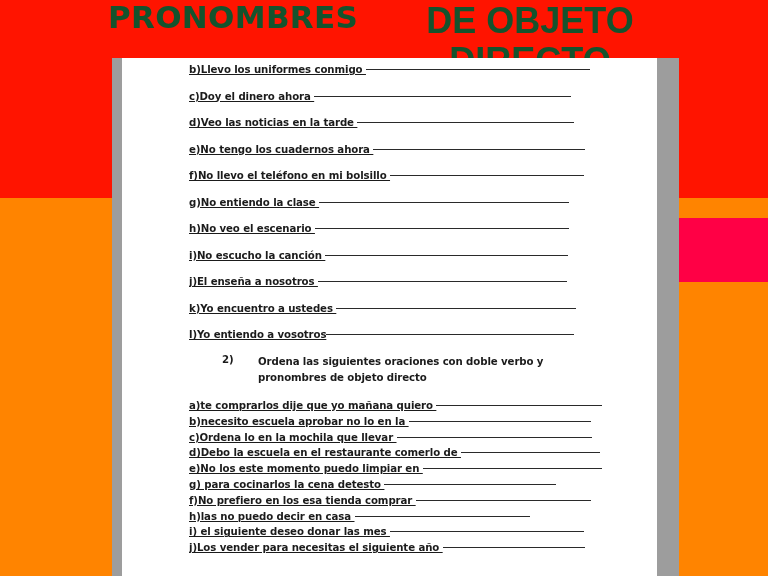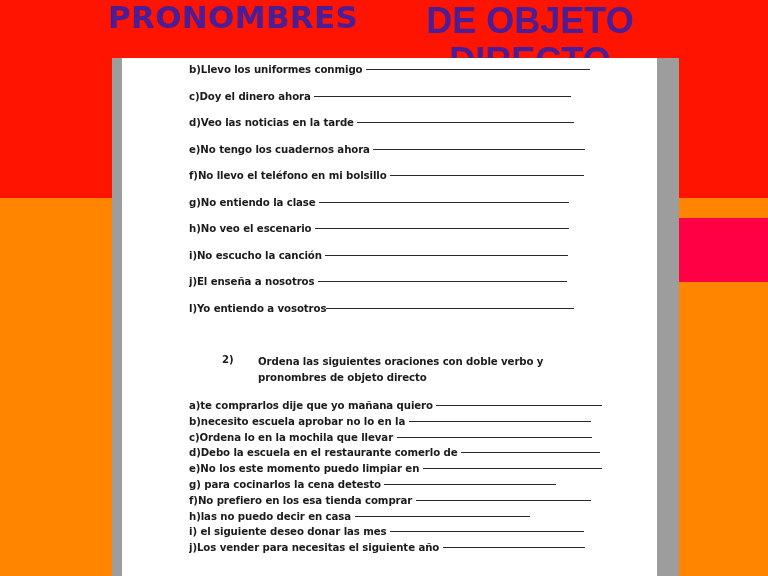--- a/index.html
+++ b/index.html
@@ -55,21 +55,21 @@
     position: absolute;
     left: 122px; top: 58px;
     width: 535px; height: 518px;
     background: #ffffff;
     overflow: hidden;
   }
 
   
   .title {
     position: absolute;
-    color: #4c1d95;
+    color: #14532d;
     font-weight: bold;
     line-height: 1.0;
     white-space: pre;
   }
   #title-left {
     left: 108px;
     top: 2px;
     font-family: "DejaVu Sans", sans-serif;
     font-size: 31px;
     letter-spacing: 0.3px;
@@ -101,20 +101,21 @@
     top: 6px;
     width: 466px;
   }
   #section-one .q-row {
     height: 26.5px;
     white-space: nowrap;
     overflow: hidden;
   }
   .q-label {
     display: inline;
+    text-decoration: underline;
   }
   .q-rule {
     display: inline-block;
     vertical-align: 3px;
     height: 0;
     border-bottom: 1.3px solid #2a2a2a;
   }
 
   
   #exercise-two-head {
@@ -168,20 +169,21 @@
     <div id="section-one" class="doc-text">
         <div class="q-row"><span class="q-label">b)Llevo los uniformes conmigo </span><span class="q-rule" style="width: 224px;"></span></div>
         <div class="q-row"><span class="q-label">c)Doy el dinero ahora </span><span class="q-rule" style="width: 257px;"></span></div>
         <div class="q-row"><span class="q-label">d)Veo las noticias en la tarde </span><span class="q-rule" style="width: 217px;"></span></div>
         <div class="q-row"><span class="q-label">e)No tengo los cuadernos ahora </span><span class="q-rule" style="width: 212px;"></span></div>
         <div class="q-row"><span class="q-label">f)No llevo el teléfono en mi bolsillo </span><span class="q-rule" style="width: 194px;"></span></div>
         <div class="q-row"><span class="q-label">g)No entiendo la clase </span><span class="q-rule" style="width: 250px;"></span></div>
         <div class="q-row"><span class="q-label">h)No veo el escenario </span><span class="q-rule" style="width: 254px;"></span></div>
         <div class="q-row"><span class="q-label">i)No escucho la canción </span><span class="q-rule" style="width: 243px;"></span></div>
         <div class="q-row"><span class="q-label">j)El enseña a nosotros </span><span class="q-rule" style="width: 249px;"></span></div>
+        <div class="q-row"><span class="q-label">k)Yo encuentro a ustedes </span><span class="q-rule" style="width: 240px;"></span></div>
         <div class="q-row"><span class="q-label">l)Yo entiendo a vosotros</span><span class="q-rule" style="width: 248px;"></span></div>
       </div>
 
     <div id="exercise-two-head" class="doc-text">
       <span class="num">2)</span>
       <span class="txt">Ordena las siguientes oraciones con doble verbo y pronombres de objeto directo</span>
     </div>
 
     <div id="section-two" class="doc-text">
         <div class="q-row"><span class="q-label">a)te comprarlos dije que yo mañana quiero </span><span class="q-rule" style="width: 166px;"></span></div>

